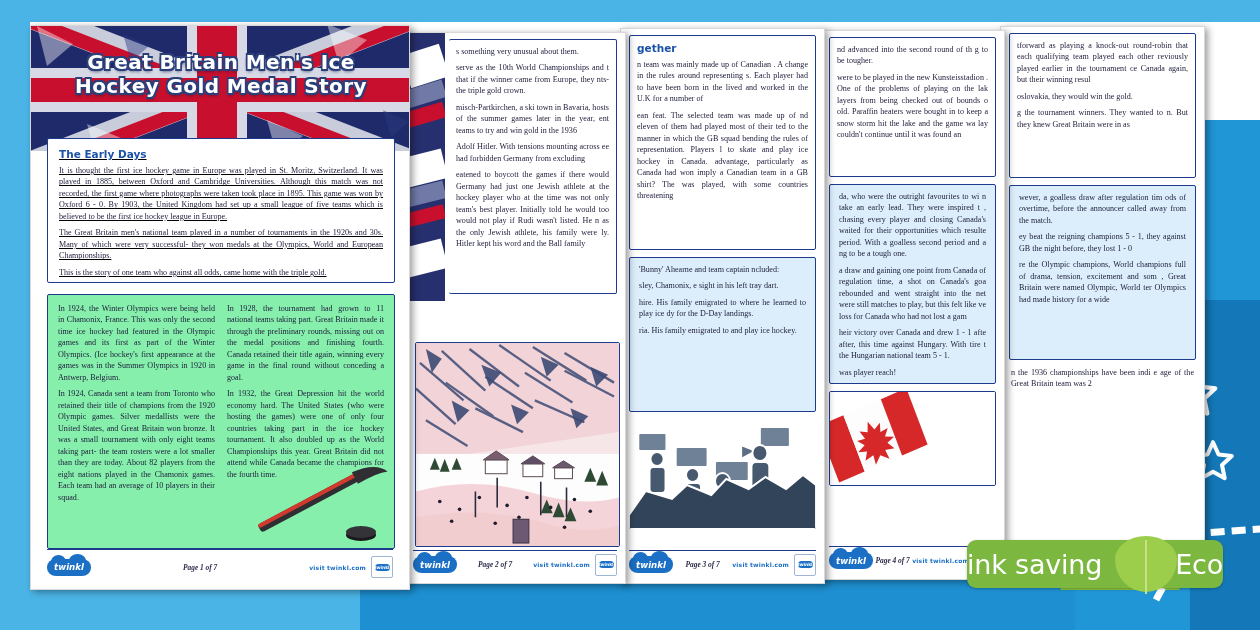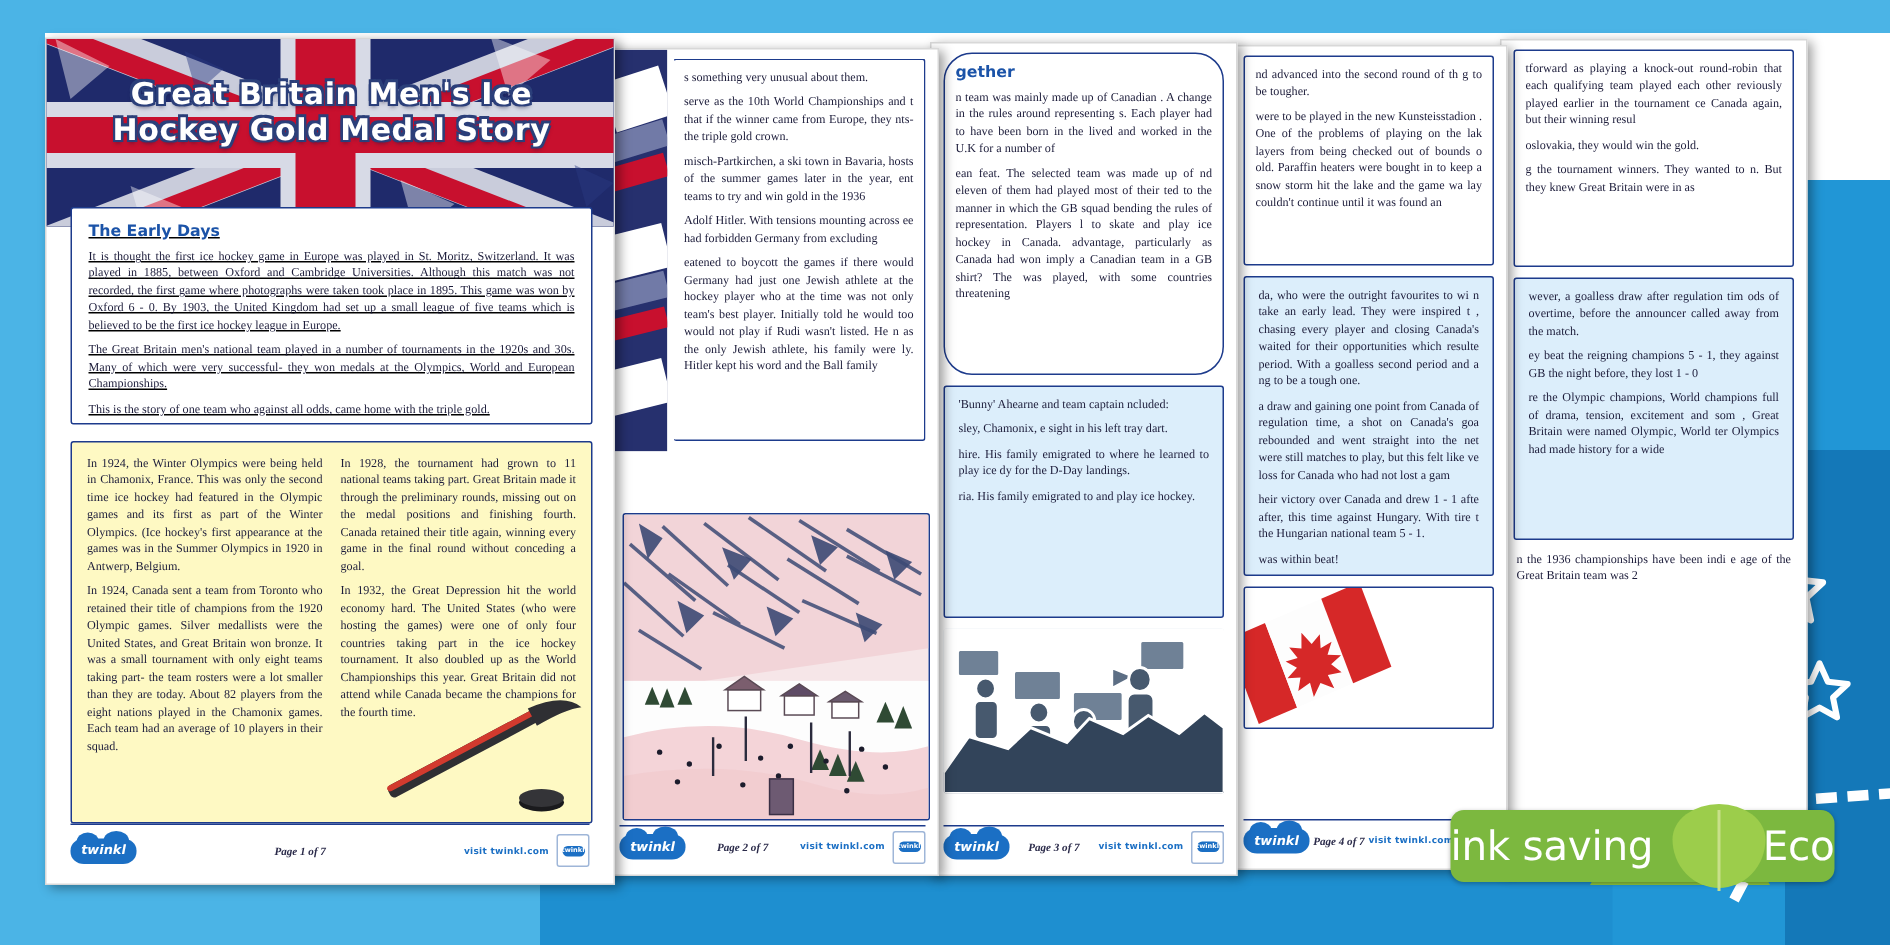--- a/index.html
+++ b/index.html
@@ -153,21 +153,21 @@
     color:#1b53a8;
     font-size:10.5px;
     margin-bottom:5px;
   }
 
   #p1-cols {
     position:absolute; left:16px; top:268px; width:348px; height:255px;
     border:1.6px solid #1d3b8c; border-radius:2px;
     padding:8px 10px;
     display:flex; gap:12px;
-    background:#fef9c3;
+    background:#86efac;
   }
   #p1-cols .col { flex:1; }
 
   
   .stick-wrap { position:absolute; right:6px; bottom:30px; width:160px; height:120px; }
 
   
   .pg-footer {
     position:absolute; left:16px; right:16px; bottom:10px; height:30px;
     border-top:1.4px solid #1d3b8c;
@@ -352,21 +352,21 @@
         <div class="body-text">
           <p>nd advanced into the second round of th g to be tougher.</p>
           <p>were to be played in the new Kunsteisstadion . One of the problems of playing on the lak layers from being checked out of bounds o old. Paraffin heaters were bought in to keep a snow storm hit the lake and the game wa lay couldn't continue until it was found an</p>
         </div>
       </div>
       <div class="bluebox" style="height:200px;">
         <div class="body-text">
           <p>da, who were the outright favourites to wi n take an early lead. They were inspired t , chasing every player and closing Canada's waited for their opportunities which resulte period. With a goalless second period and a ng to be a tough one.</p>
           <p>a draw and gaining one point from Canada of regulation time, a shot on Canada's goa rebounded and went straight into the net were still matches to play, but this felt like ve loss for Canada who had not lost a gam</p>
           <p>heir victory over Canada and drew 1 - 1 afte after, this time against Hungary. With tire t the Hungarian national team 5 - 1.</p>
-          <p>was within beat!</p>
+          <p>was player reach!</p>
         </div>
       </div>
       <div class="photo" style="height:95px;">
         <svg viewBox="0 0 180 95" preserveAspectRatio="none" aria-hidden="true">
           <rect width="180" height="95" fill="#ffffff"></rect>
           <g transform="rotate(-22 60 40)">
             <rect x="-6" y="8" width="30" height="62" fill="#d62828"></rect>
             <rect x="24" y="8" width="44" height="62" fill="#fdfdfd"></rect>
             <rect x="68" y="8" width="30" height="62" fill="#d62828"></rect>
             <path d="M46 24 l4 10 8-4 -3 9 9-1 -6 7 9 4 -9 3 5 8 -10-2 1 10 -8-7 -8 7 1-10 -10 2 5-8 -9-3 9-4 -6-7 9 1 -3-9 8 4Z" fill="#d62828"></path>
@@ -383,21 +383,21 @@
         <div class="visit">visit twinkl.com</div>
         <div class="badge-sq">
             <div class="b-cloud">twinkl</div>
           </div>
       </div>
     </div>
   </div>
 
   <div class="page" id="page3">
     <div class="pcontent">
-      <div class="stripbox" style="height:215px;border-radius:19px;">
+      <div class="stripbox" style="height:215px;">
         <div class="sec-head">gether</div>
         <div class="body-text">
           <p>n team was mainly made up of Canadian . A change in the rules around representing s. Each player had to have been born in the lived and worked in the U.K for a number of</p>
           <p>ean feat. The selected team was made up of nd eleven of them had played most of their ted to the manner in which the GB squad bending the rules of representation. Players l to skate and play ice hockey in Canada. advantage, particularly as Canada had won imply a Canadian team in a GB shirt? The was played, with some countries threatening</p>
         </div>
       </div>
       <div class="bluebox" style="height:155px;">
         <div class="body-text">
           <p>'Bunny' Ahearne and team captain ncluded:</p>
           <p>sley, Chamonix, e sight in his left tray dart.</p>

